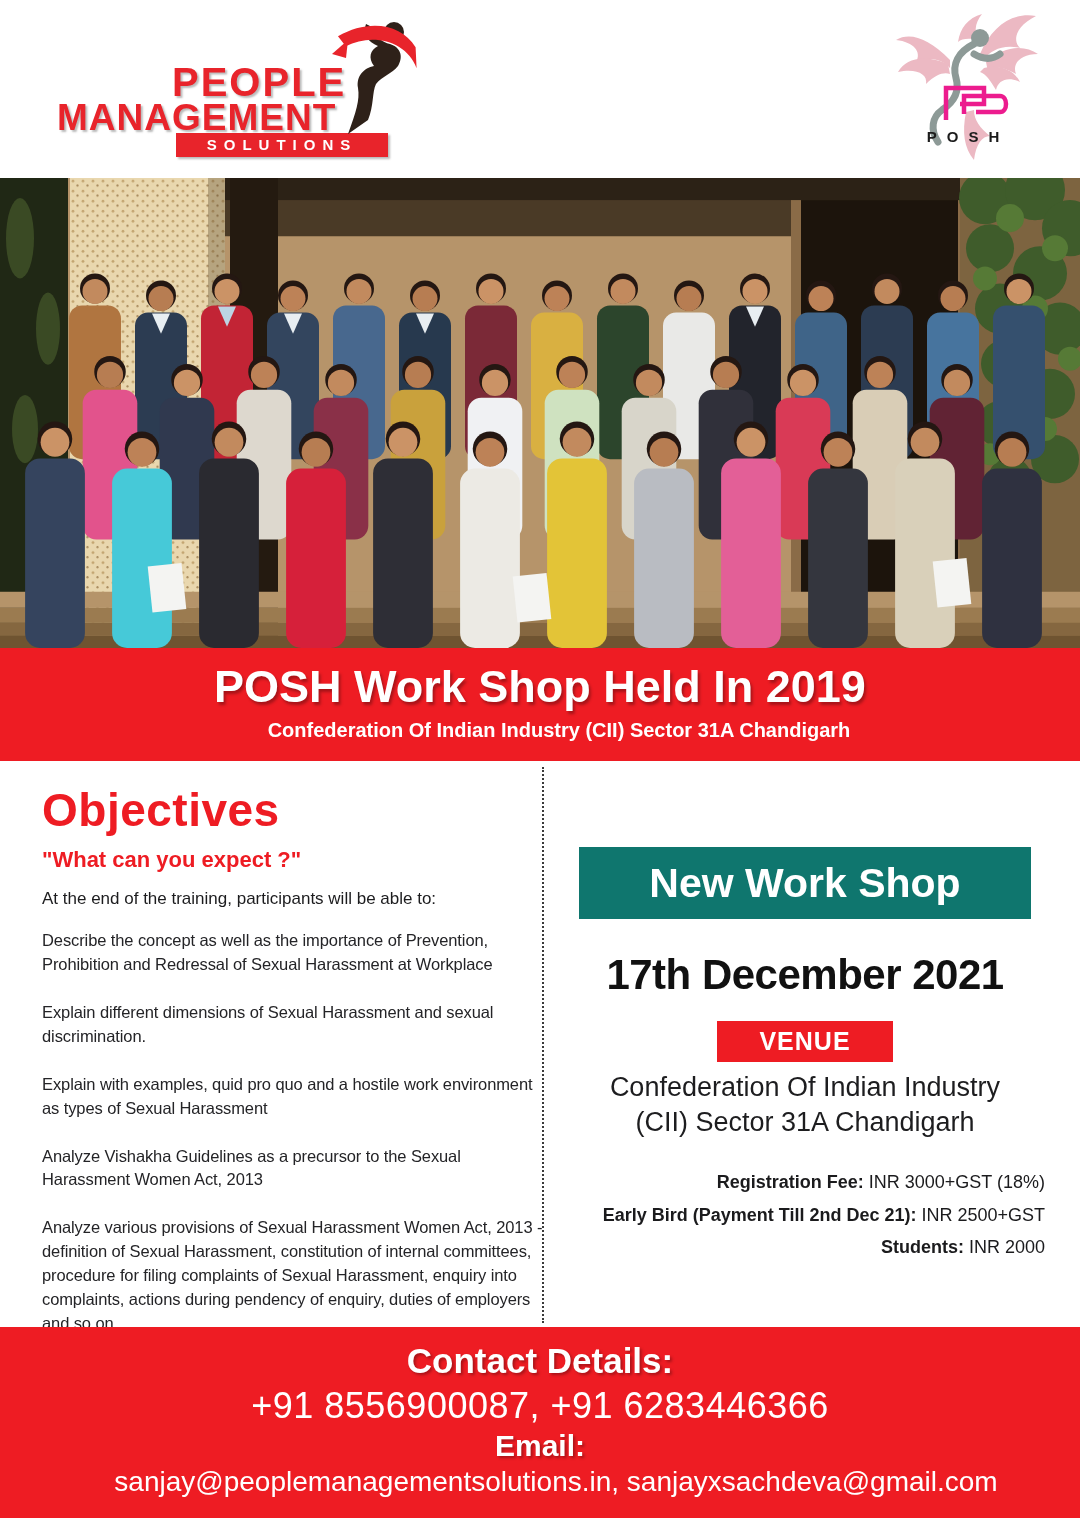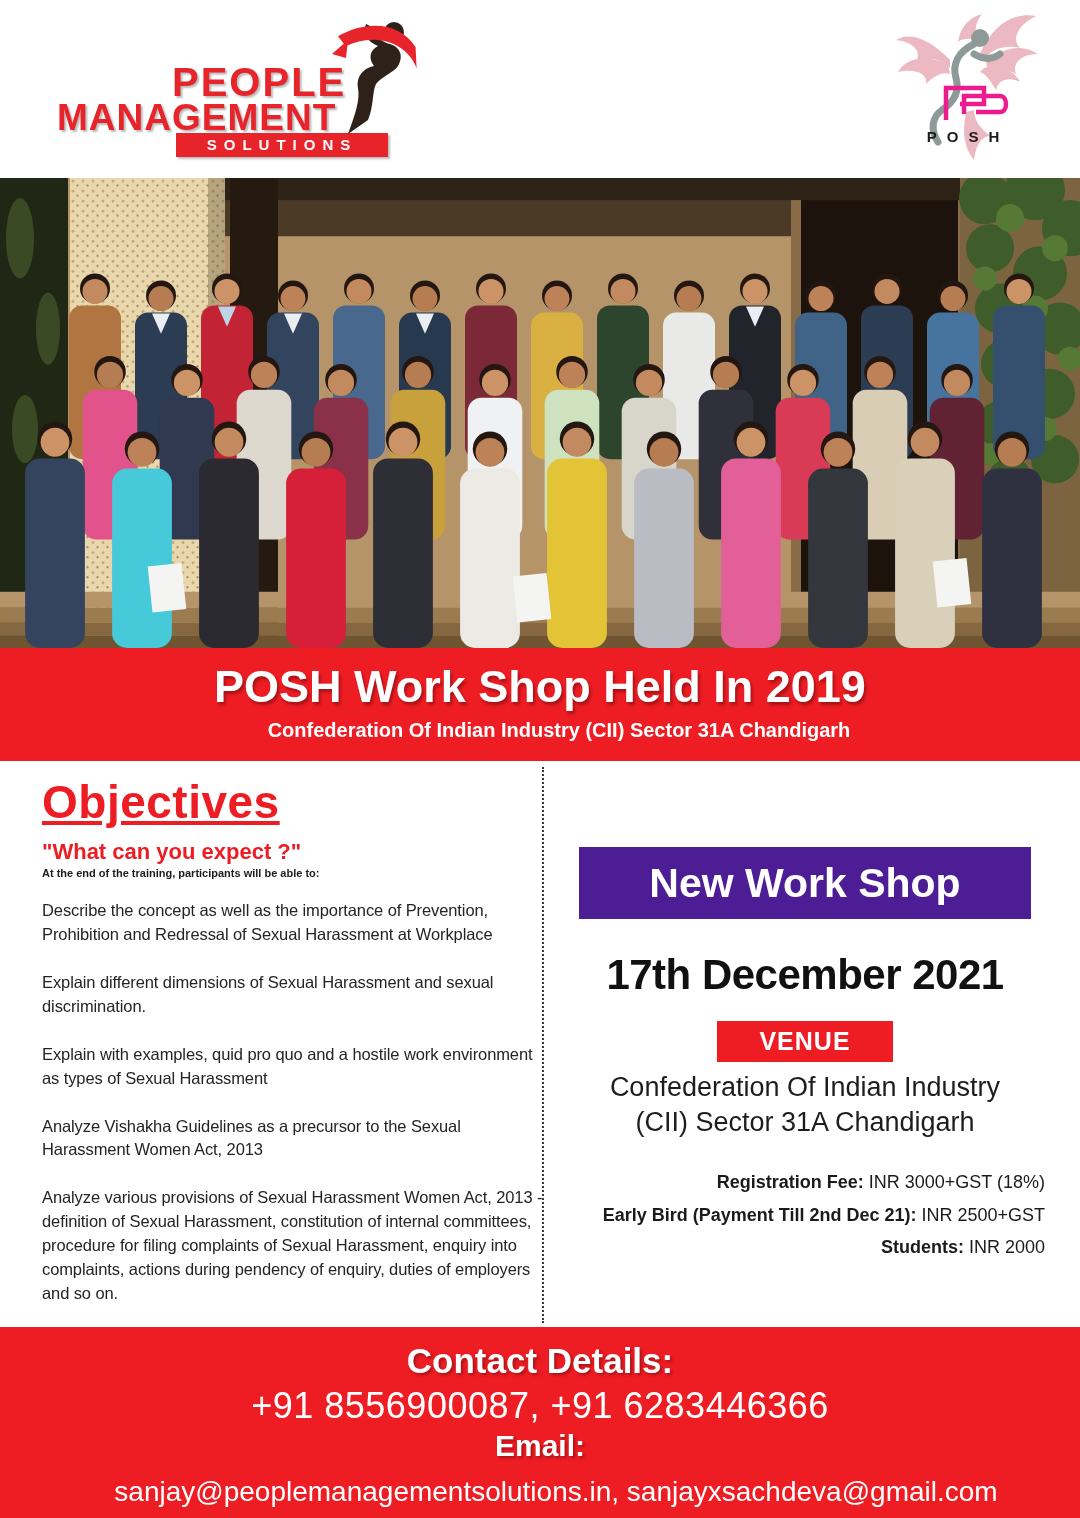--- a/index.html
+++ b/index.html
@@ -31,50 +31,50 @@
   .banner h1 { margin-top:13px; font-size:45px; font-weight:bold; letter-spacing:0px;
                text-shadow:2px 3px 3px rgba(0,0,0,.3); }
   .banner p  { margin-top:6px; font-size:20px; font-weight:bold;margin-left:38px; }
 
   
   .columns { position:absolute; top:761px; left:0; width:1080px; height:566px; }
   .divider { position:absolute; left:542px; top:6px; height:556px; width:0;
              border-left:2px dotted #3a3a3a; }
 
   .left-col { position:absolute; left:42px; top:0; width:505px; }
-  .obj-title { margin-top:14px; font-size:46px; font-weight:bold; color:#ee1c23; letter-spacing:0.5px;text-decoration:underline; }
+  .obj-title { margin-top:22px; font-size:46px; font-weight:bold; color:#ee1c23; letter-spacing:0.5px; }
   .obj-quote { margin-top:10px; font-size:22px; font-weight:bold; color:#ee1c23; }
-  .obj-intro { margin-top:2px; font-size:11px; font-weight:bold; color:#1c1c1e; white-space:nowrap; }
+  .obj-intro { margin-top:16px; font-size:17px; font-weight:normal; color:#1c1c1e; white-space:nowrap; }
   .obj-items { margin-top:20px; }
   .obj-item  { font-size:16.5px; line-height:1.45; letter-spacing:-0.1px; color:#242427; margin-bottom:24px; }
   .obj-item:nth-child(5) { margin-bottom:16px; }
   .obj-note  { font-size:19px; font-weight:bold; line-height:1.35; letter-spacing:-0.3px; color:#151517; }
 
   .right-col { position:absolute; left:565px; top:0; width:480px; text-align:center; }
-  .newshop  { margin:86px auto 0; width:452px; height:72px; background:#4c1d95;
+  .newshop  { margin:86px auto 0; width:452px; height:72px; background:#0f766e;
               color:#fff; font-size:41px; font-weight:bold; line-height:72px; }
   .date     { margin-top:32px; font-size:42px; font-weight:bold; color:#111;
               letter-spacing:-0.5px; }
   .venue-badge { display:inline-block; margin-top:22px; background:#ee1c23; color:#fff;
                  font-size:25px; font-weight:bold; letter-spacing:1px;
                  padding:6px 42px; }
   .venue    { margin-top:8px; font-size:27px; line-height:1.3; color:#1d1d1f; }
   .fees     { margin-top:26px; text-align:right; }
   .fee-line { font-size:18px; line-height:1.8; color:#1b1b1d; }
   .fee-line b { font-weight:bold; }
 
   
   .footer { position:absolute; top:1327px; left:0; width:1080px; height:191px;
             background:#ee1c23; color:#fff; text-align:center; }
   .f-contact { margin-top:14px; font-size:35px; font-weight:bold;
                text-shadow:2px 2px 3px rgba(0,0,0,.3);text-align:center; }
   .f-phones  { margin-top:4px; font-size:36px; font-weight:400; letter-spacing:0.5px; }
   .f-email   { margin-top:2px; font-size:30px; font-weight:bold;
                text-shadow:2px 2px 3px rgba(0,0,0,.3); }
-  .f-emails  { margin-top:13px; font-size:28px; font-weight:400;padding-left:32px; }
+  .f-emails  { margin-top:3px; font-size:28px; font-weight:400;padding-left:32px; }
 </style>
 </head>
 <body>
 
 <div class="page">
 
   <div class="header">
     <div class="pms-logo">
       <div class="pms-word1">PEOPLE</div>
       <div class="pms-word2">MANAGEMENT</div>

